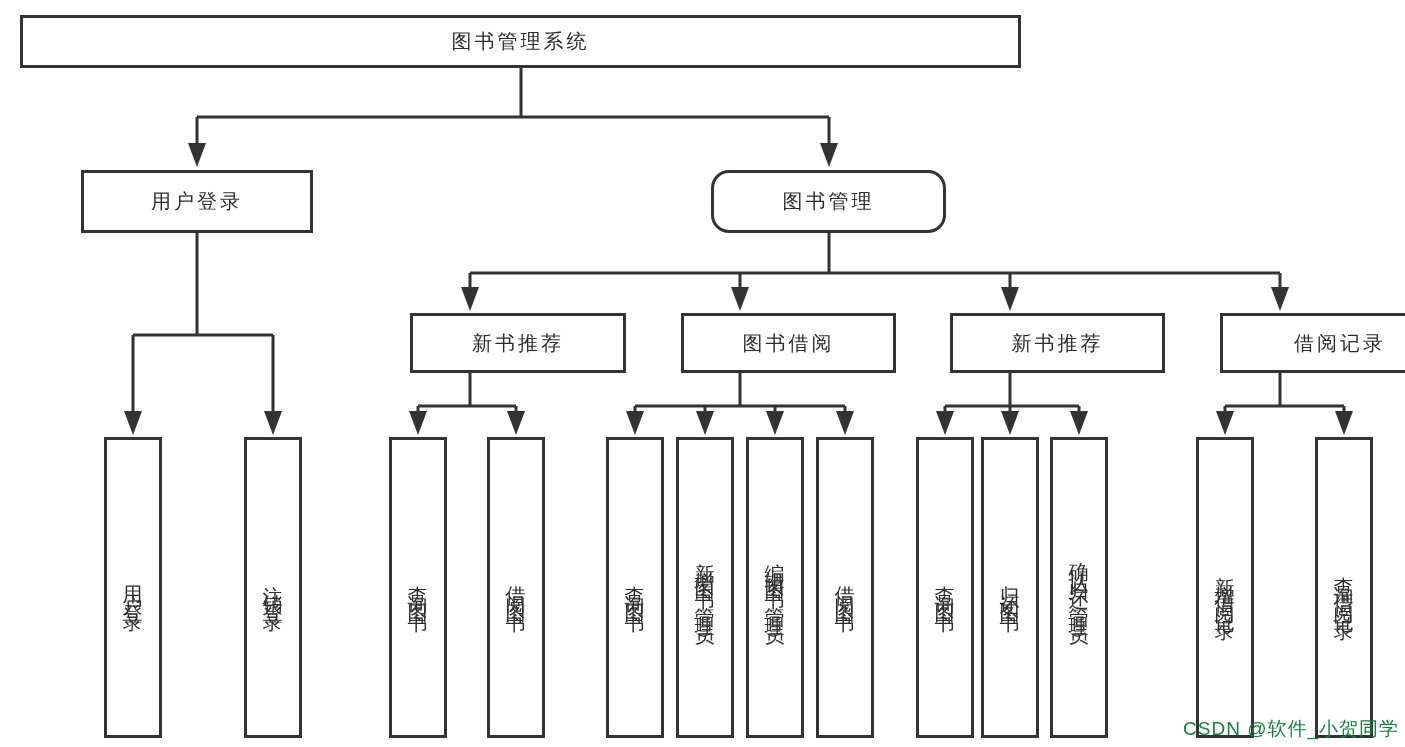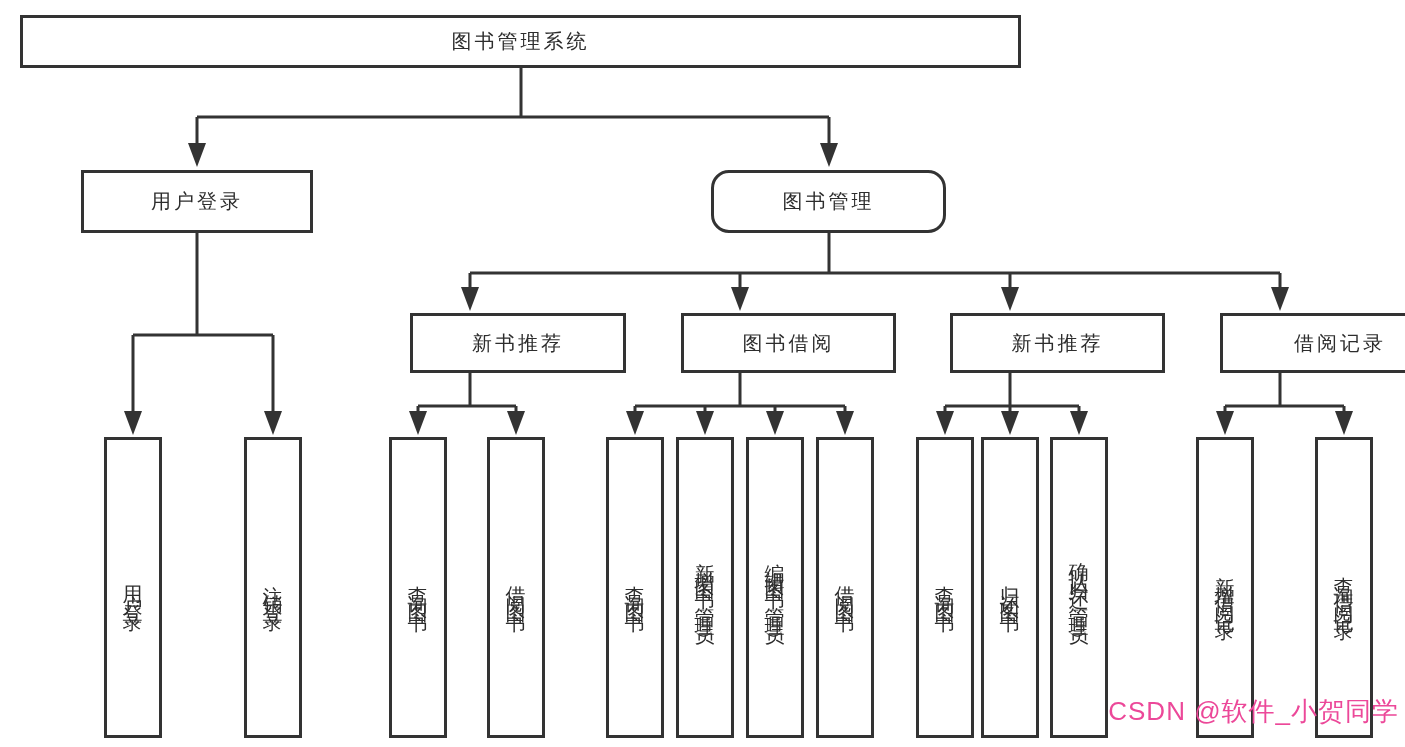--- a/index.html
+++ b/index.html
@@ -18,22 +18,22 @@
     white-space:nowrap; z-index:2;
   }
   .leaf { width:58px; top:437px; height:301px; }
   .leaf .vtxt {
     writing-mode:vertical-rl; text-orientation:mixed;
     font-size:20px; letter-spacing:9px; line-height:1;
   }
   .lvl2 { top:170px; height:63px; }
   .lvl3 { top:313px; height:60px;margin-left:48px; }
   #watermark {
-    position:absolute; right:6px; bottom:18px;
-    font-size:26px; letter-spacing:1px; color:#ec4899; z-index:6;
+    position:absolute; right:6px; bottom:5px;
+    font-size:19px; letter-spacing:1px; color:#15803d; z-index:6;
     white-space:nowrap;
   }
 </style>
 </head>
 <body>
 
 <div id="stage">
 
   <svg id="wires" viewBox="0 0 1405 747" xmlns="http://www.w3.org/2000/svg">
     <g stroke="#333333" stroke-width="3" fill="none">

